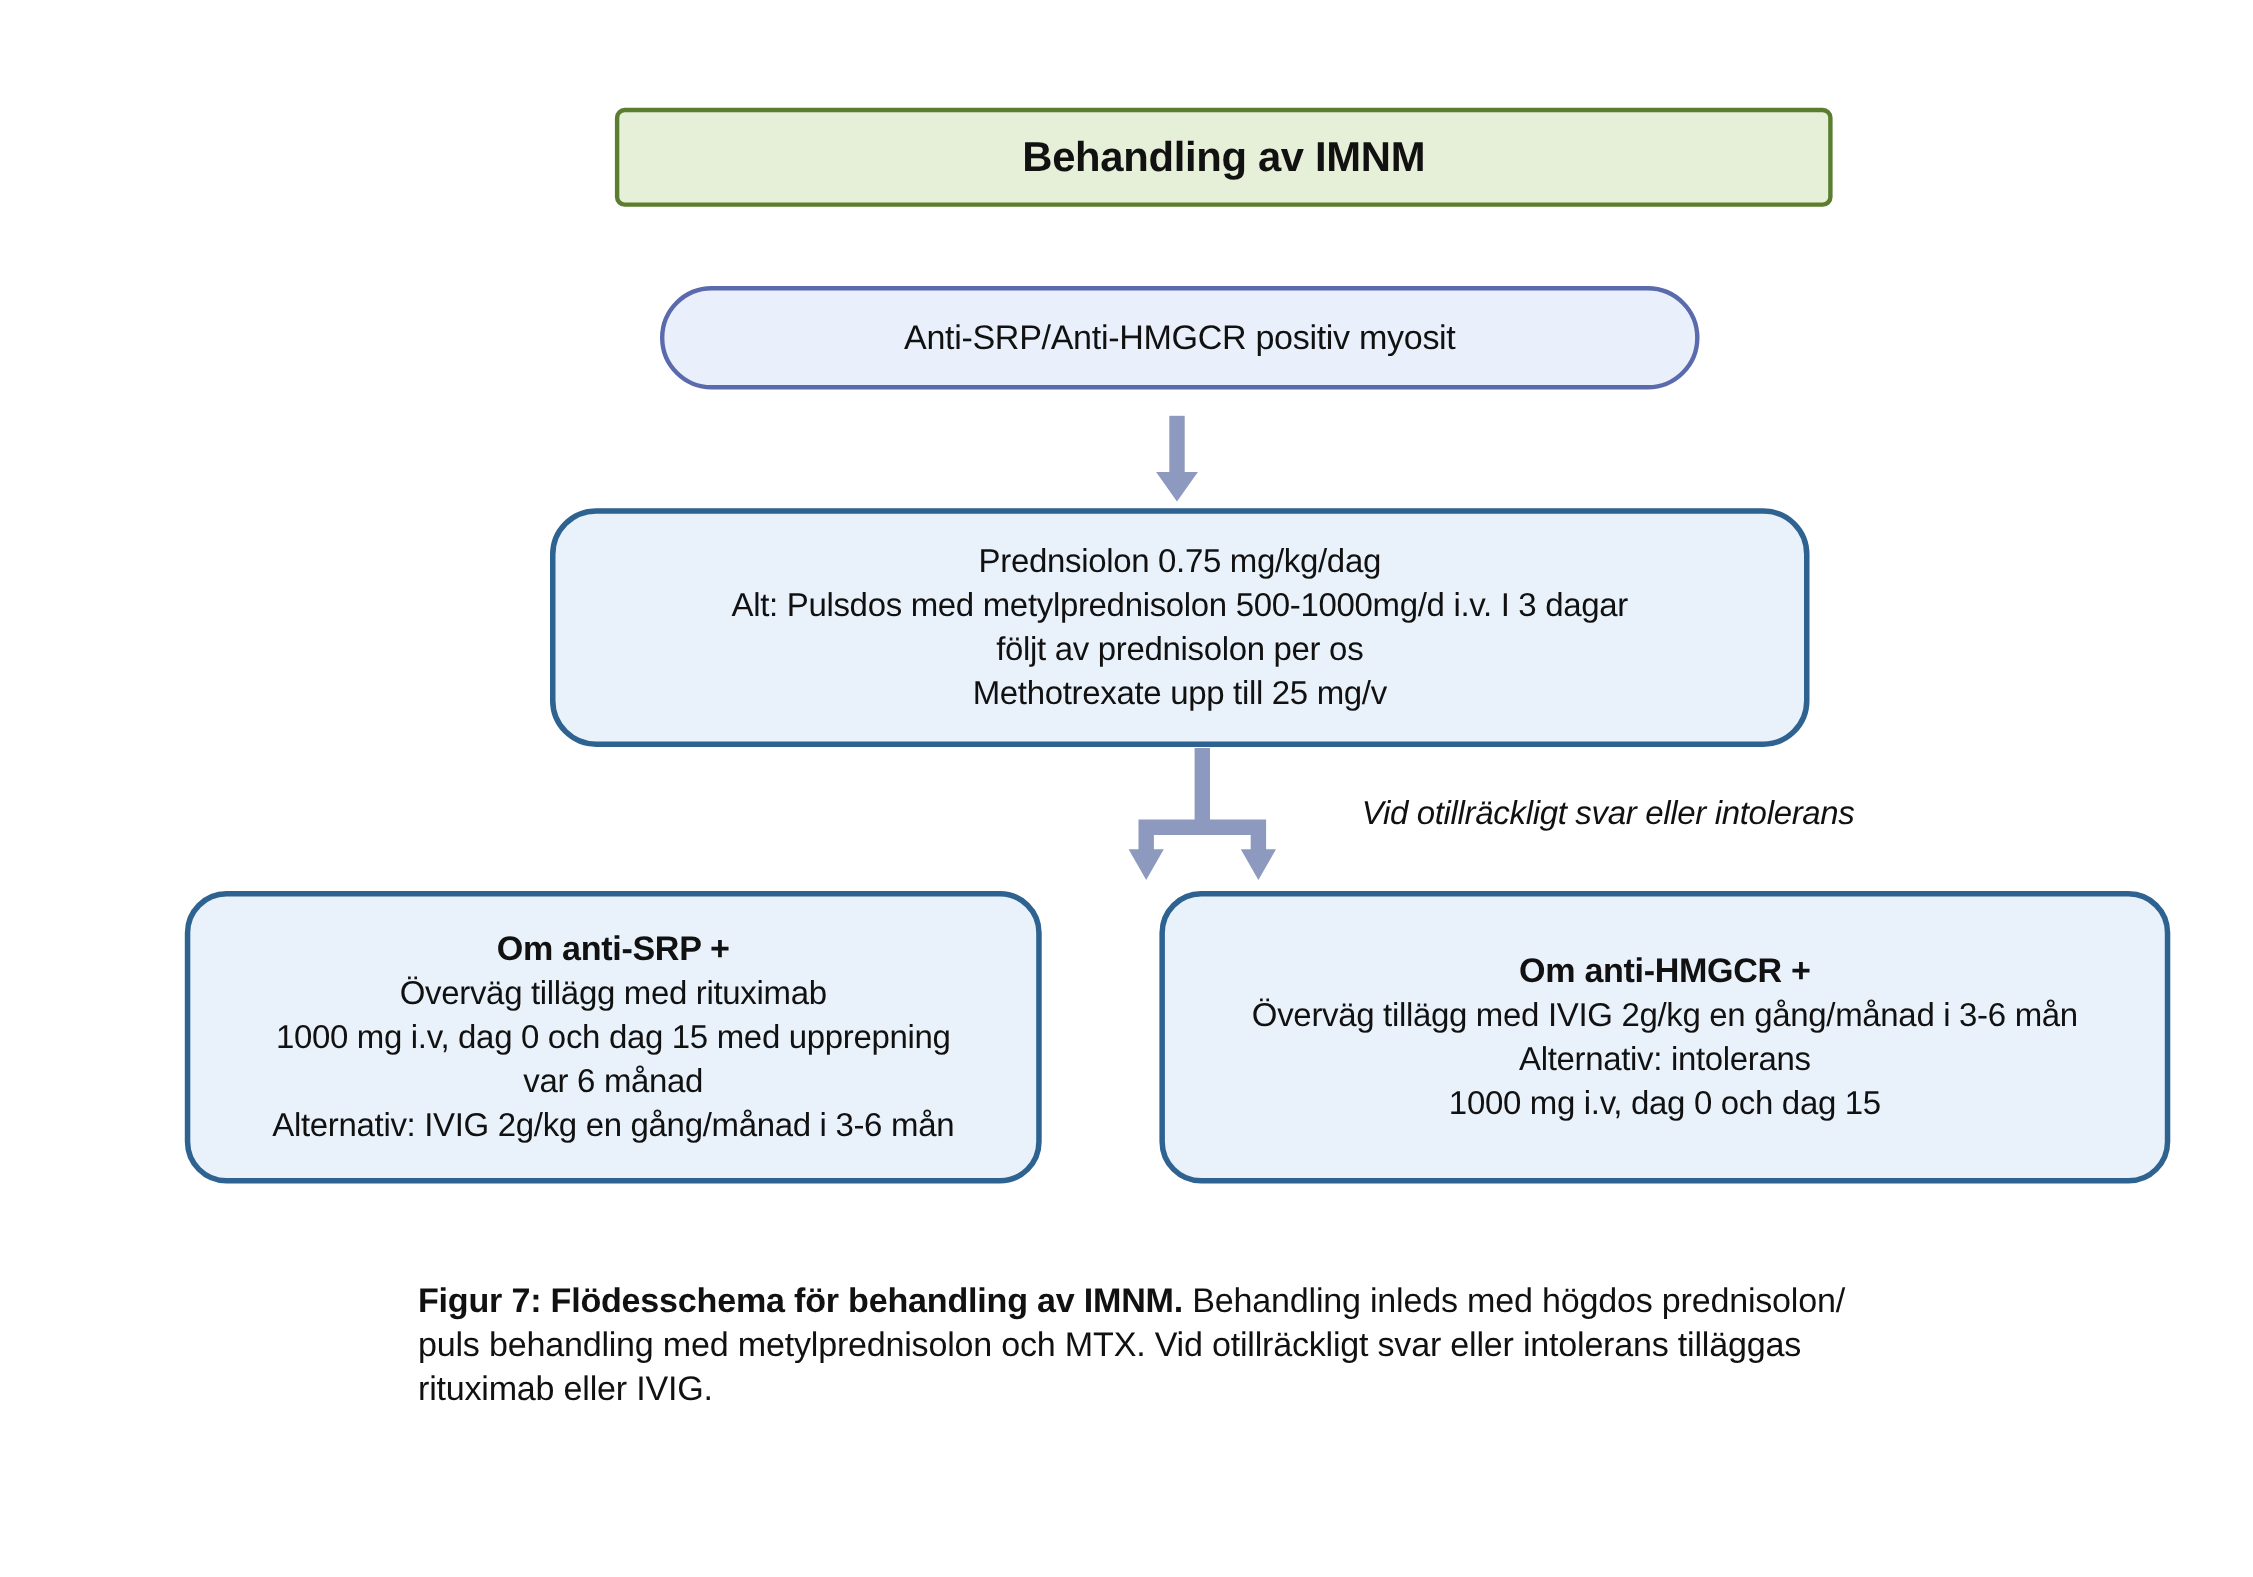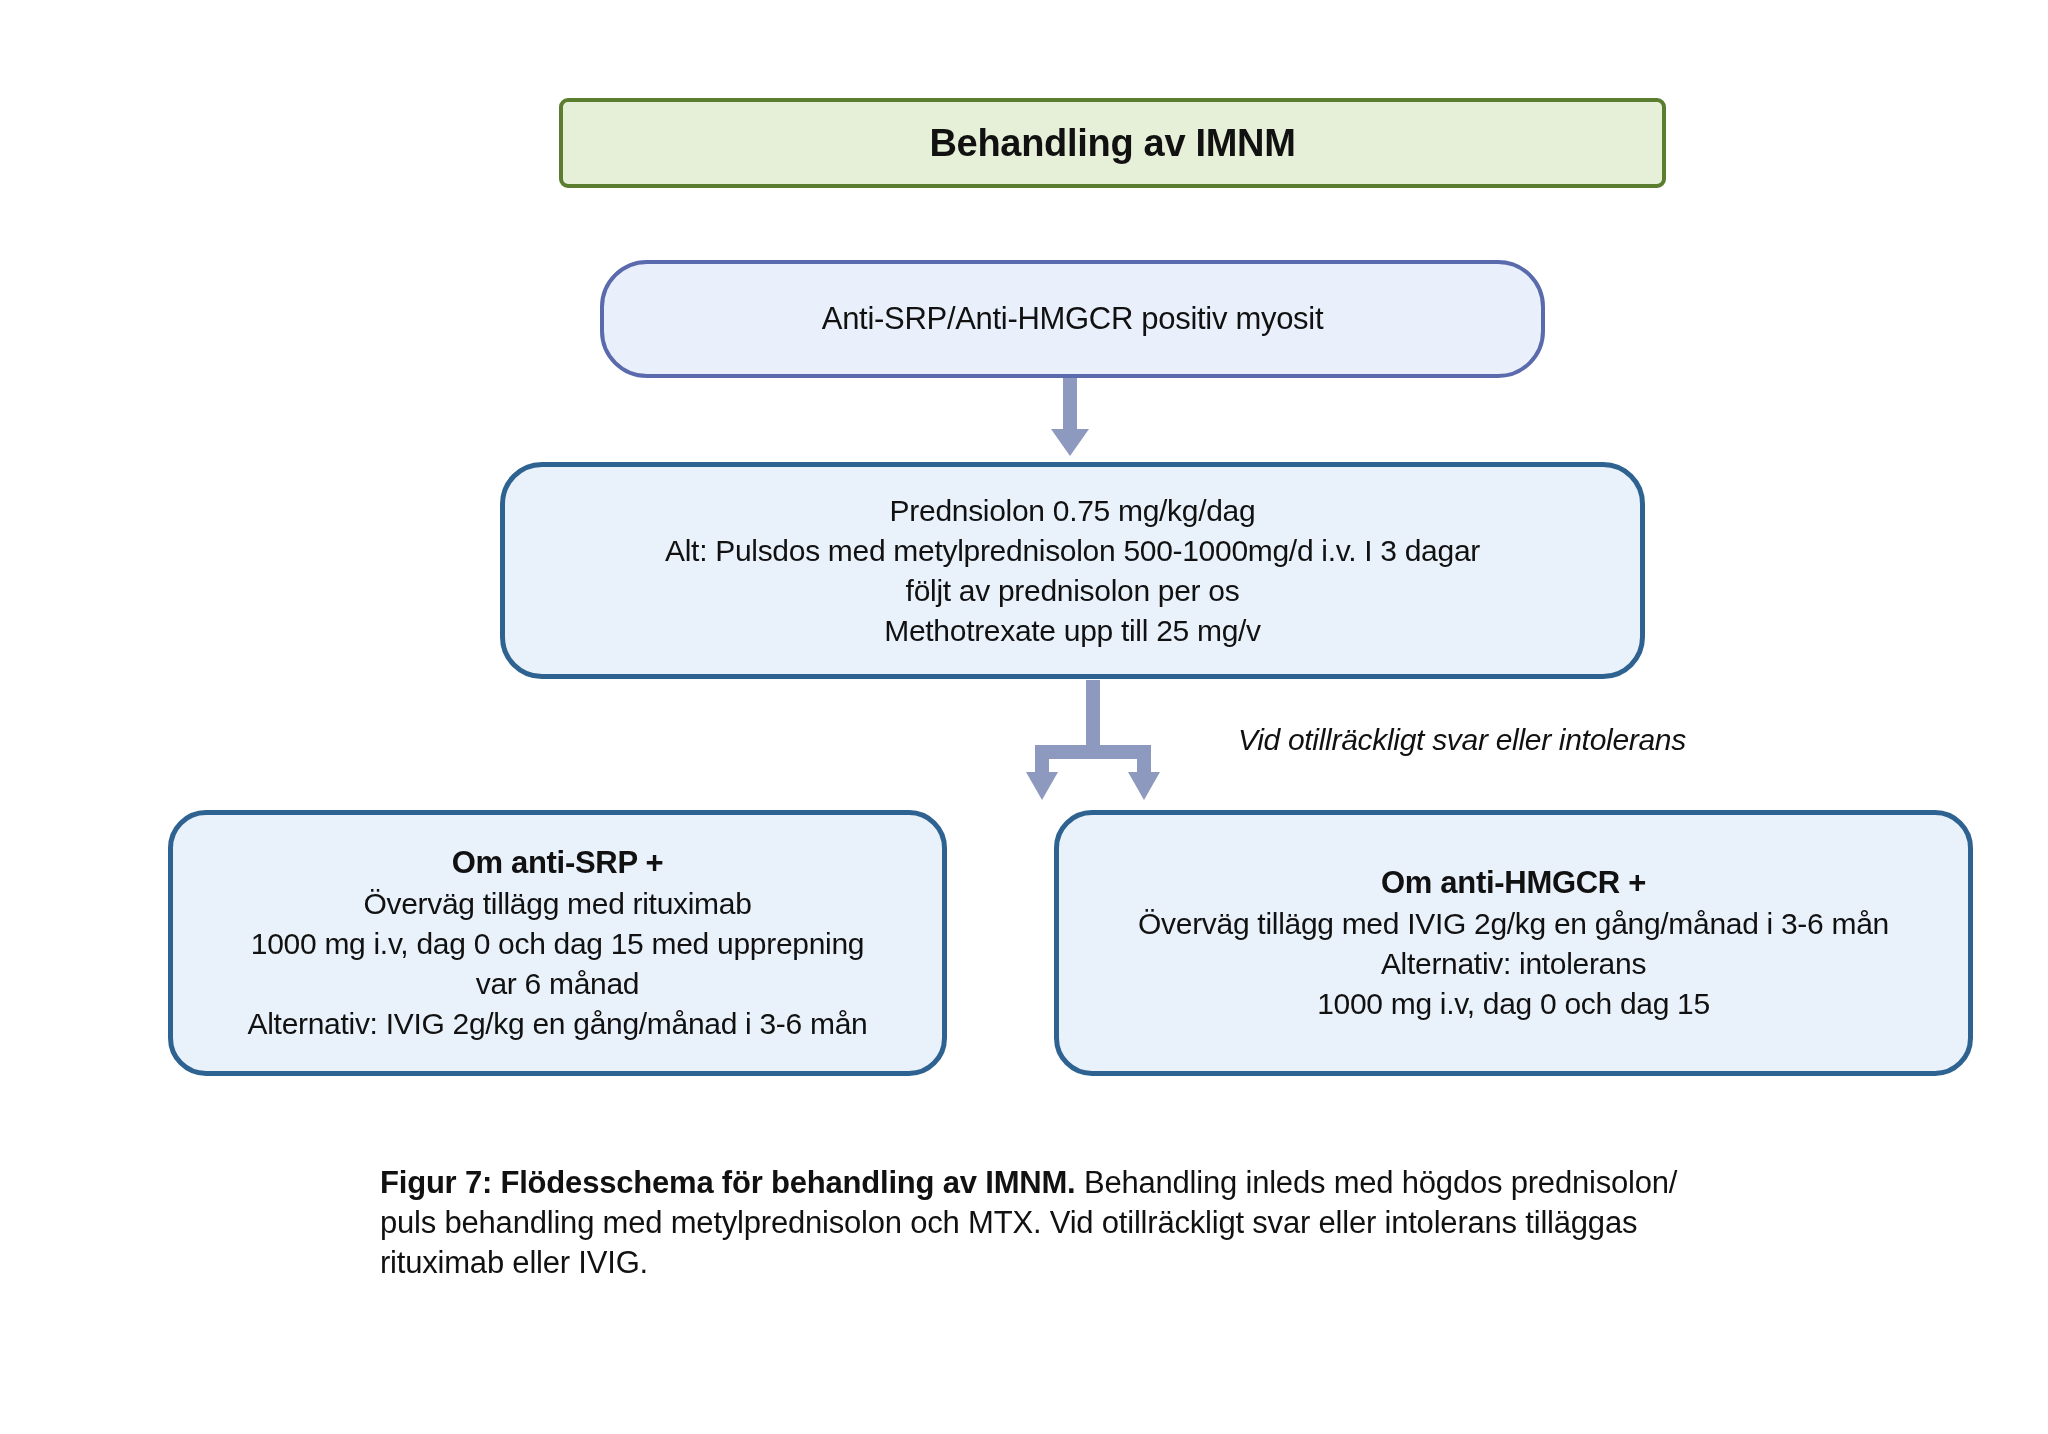--- a/index.html
+++ b/index.html
@@ -13,21 +13,21 @@
     letter-spacing:-0.3px;
   }
   .arrows{position:absolute;left:0;top:0;width:2048px;height:1434px;pointer-events:none;}
   .box{position:absolute;box-sizing:border-box;display:flex;flex-direction:column;align-items:center;justify-content:center;text-align:center;}
   .title-box{
     left:523px;top:98px;width:1107px;height:90px;
     background:#e6efd7;border:4px solid #5a7d2f;border-radius:9px;
     font-size:38px;font-weight:bold;margin-left:36px;
   }
   .diagnosis-box{
-    left:600px;top:260px;width:945px;height:118px;
+    left:600px;top:260px;width:945px;height:94px;
     background:#e9f0fb;border:4px solid #5a6aad;border-radius:47px;
     font-size:31px;
   }
   .treatment-box{
     left:500px;top:462px;width:1145px;height:217px;
     background:#e9f1fa;border:5px solid #2e6290;border-radius:42px;
     font-size:30px;line-height:40px;
     padding:10px 20px;
   }
   .branch-label{

